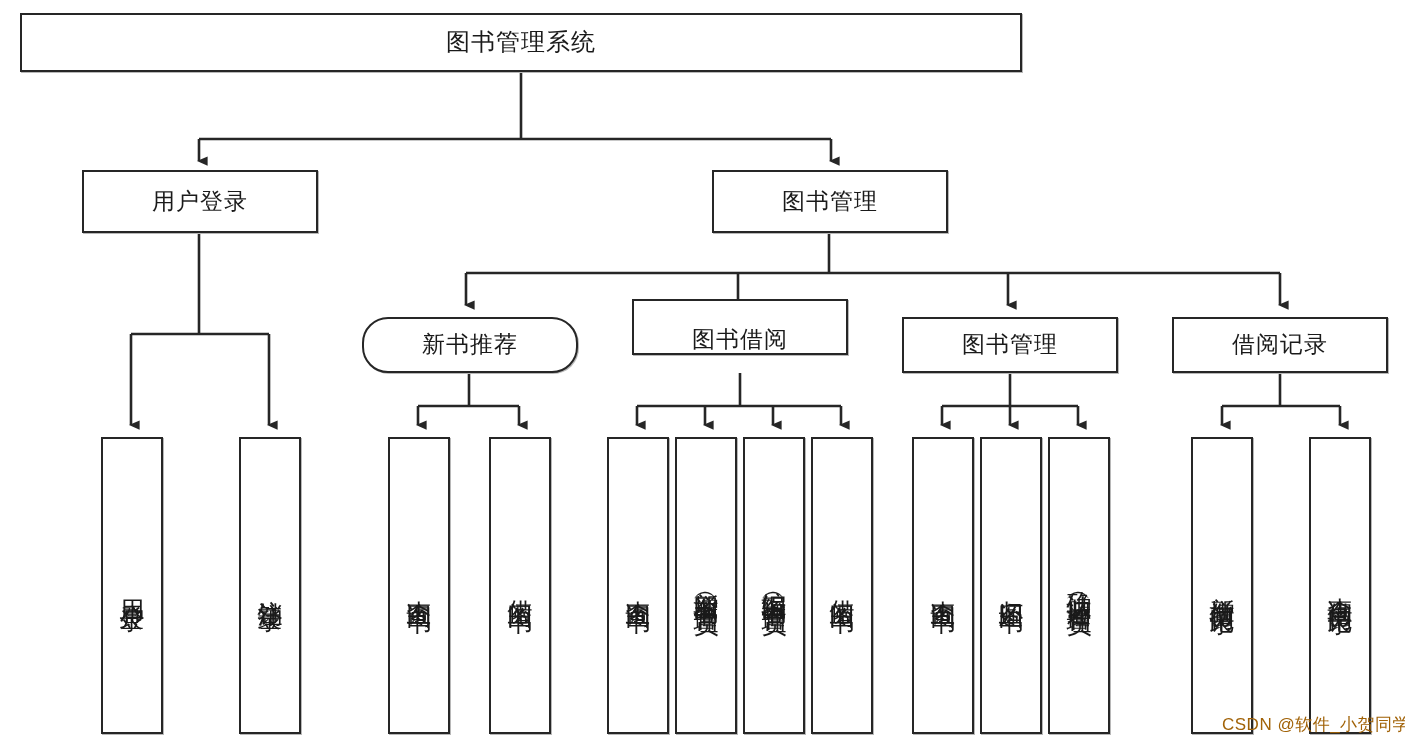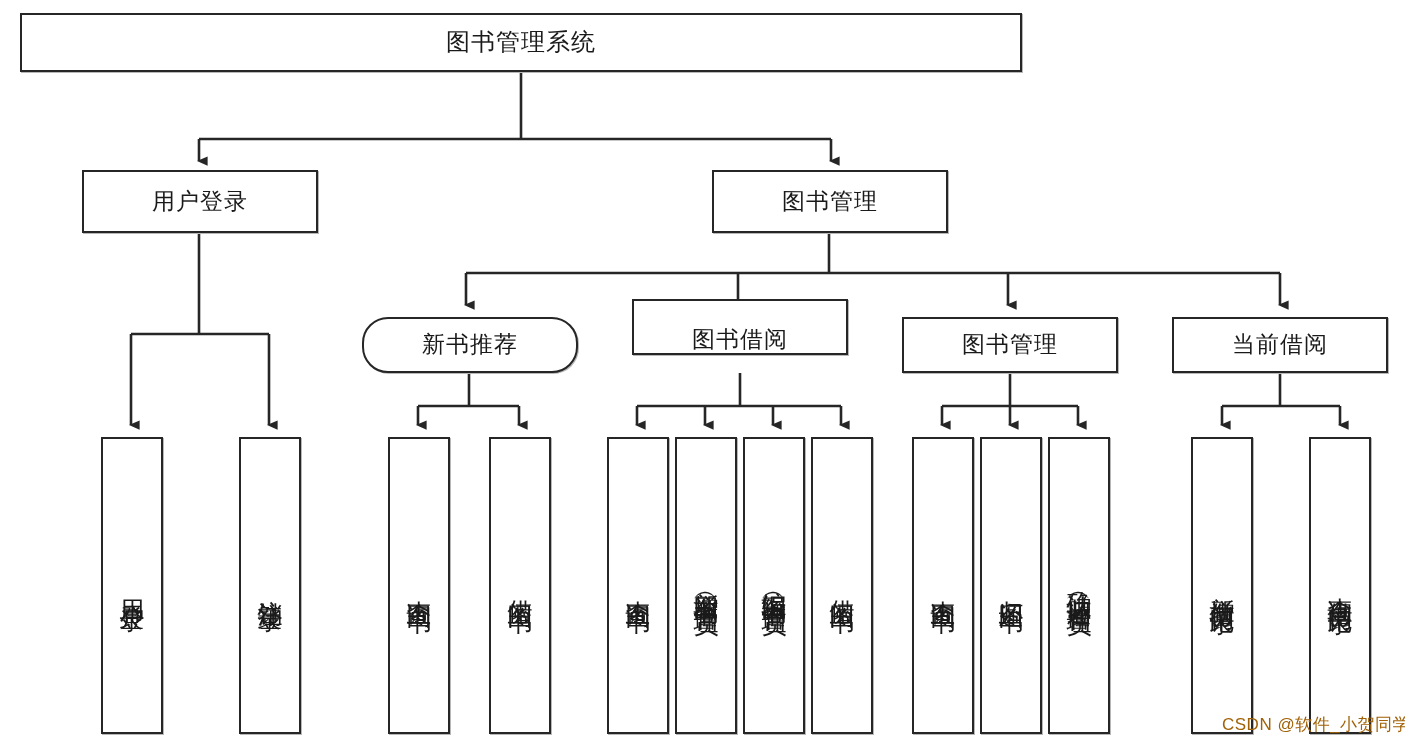--- a/index.html
+++ b/index.html
@@ -142,21 +142,21 @@
   <div class="node horiz" style="left:362px; top:317px; width:216px; height:56px;border-radius:26px;">
     <span class="label">新书推荐</span>
   </div>
   <div class="node horiz" style="left:632px; top:299px; width:216px; height:56px;align-items:flex-end;">
     <span class="label">图书借阅</span>
   </div>
   <div class="node horiz" style="left:902px; top:317px; width:216px; height:56px;">
     <span class="label">图书管理</span>
   </div>
   <div class="node horiz" style="left:1172px; top:317px; width:216px; height:56px;">
-    <span class="label">当前借阅</span>
+    <span class="label">借阅记录</span>
   </div>
 
   <div class="node vert" style="left:101px; top:437px; width:62px; height:297px;">
     <span class="label">用户登录</span>
   </div>
   <div class="node vert" style="left:239px; top:437px; width:62px; height:297px;">
     <span class="label">注销登录</span>
   </div>
 
   <div class="node vert" style="left:388px; top:437px; width:62px; height:297px;">

